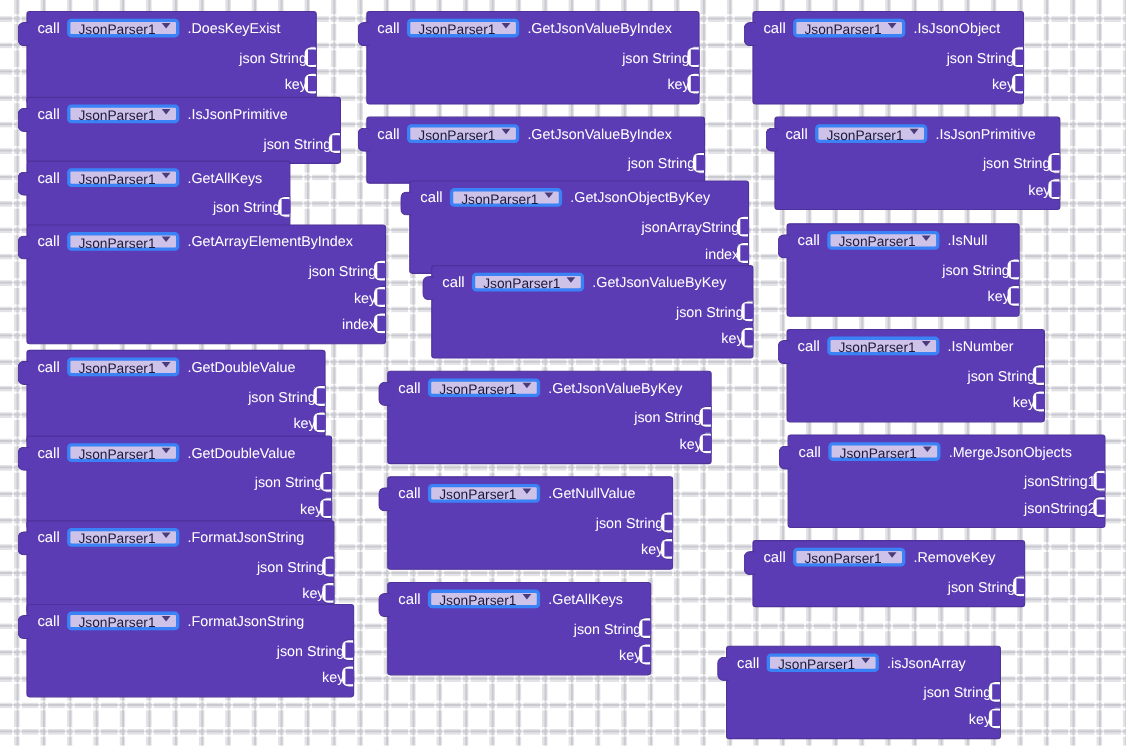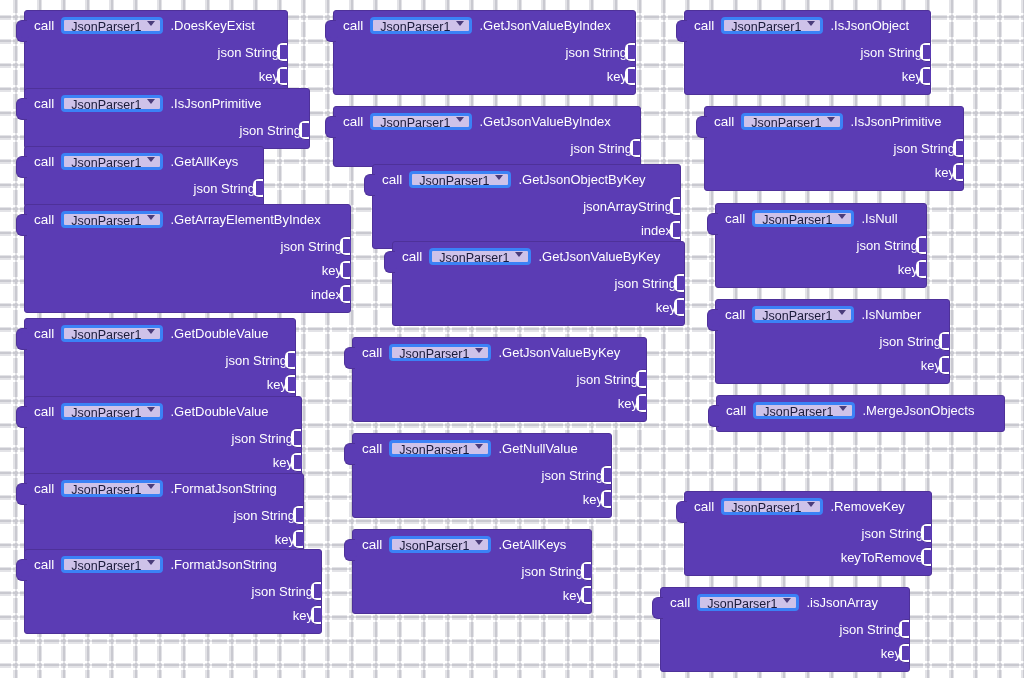--- a/index.html
+++ b/index.html
@@ -598,39 +598,45 @@
       <div class="block" style="left: 716px; top: 395px; width: 289px;">
         <div class="plug"></div>
         <div class="header-row">
           <span class="kw-call">call</span>
           <span class="chip">
             <span class="chip-label">JsonParser1</span>
             <span class="chip-arrow"></span>
           </span>
           <span class="method">.MergeJsonObjects</span>
         </div>
+        <div class="sockets">
+          <div class="socket-row">
+            <span class="socket-label">jsonString1</span>
+            <span class="notch"></span>
+          </div>
+          <div class="socket-row">
+            <span class="socket-label">jsonString2</span>
+            <span class="notch"></span>
+          </div>
+        </div>
         <div class="pad-bottom"></div>
       </div>
       <div class="block" style="left: 684px; top: 491px; width: 248px;">
         <div class="plug"></div>
         <div class="header-row">
           <span class="kw-call">call</span>
           <span class="chip">
             <span class="chip-label">JsonParser1</span>
             <span class="chip-arrow"></span>
           </span>
           <span class="method">.RemoveKey</span>
         </div>
         <div class="sockets">
           <div class="socket-row">
             <span class="socket-label">json String</span>
-            <span class="notch"></span>
-          </div>
-          <div class="socket-row">
-            <span class="socket-label">keyToRemove</span>
             <span class="notch"></span>
           </div>
         </div>
         <div class="pad-bottom"></div>
       </div>
       <div class="block" style="left: 660px; top: 587px; width: 250px;">
         <div class="plug"></div>
         <div class="header-row">
           <span class="kw-call">call</span>
           <span class="chip">

